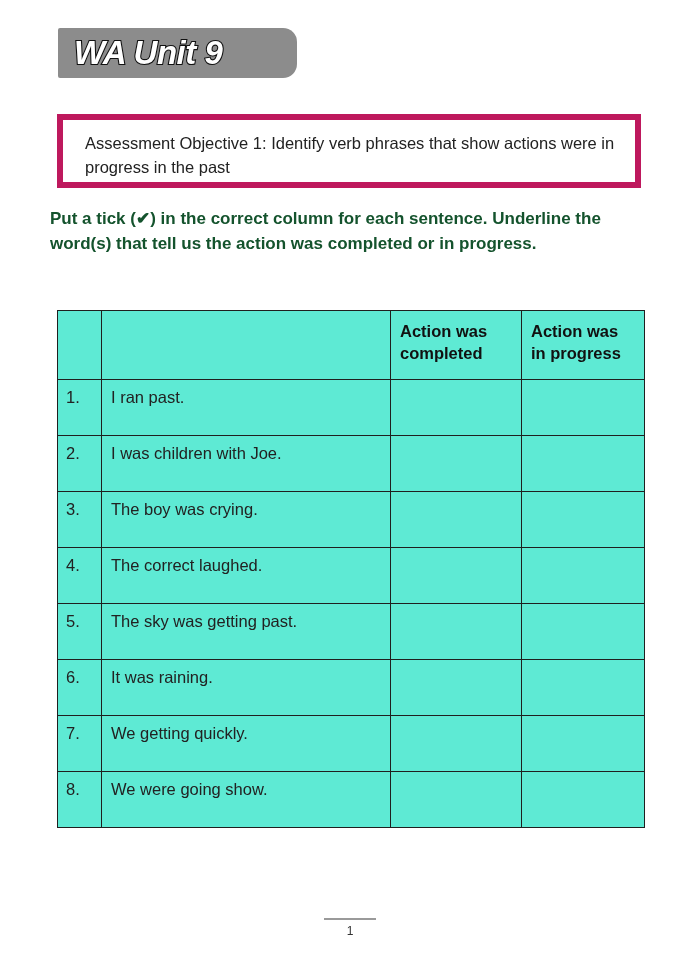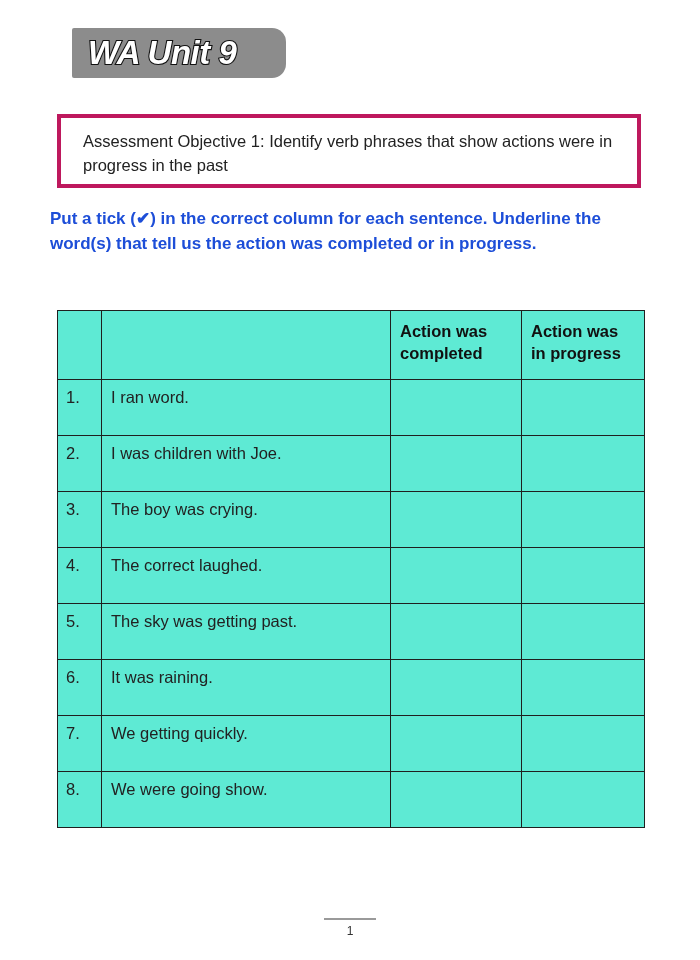--- a/index.html
+++ b/index.html
@@ -12,29 +12,30 @@
     height: 960px;
     position: relative;
     font-family: "Liberation Sans", sans-serif;
     color: #1a1a1a;
     overflow: hidden;
   }
 
   
   .banner {
     position: absolute;
-    left: 72px;
+    left: 58px;
     top: 28px;
     width: 214px;
     height: 50px;
     background: #8c8c8c;
     border-top-right-radius: 14px;
     border-bottom-right-radius: 14px;
     border-top-left-radius: 2px;
     border-bottom-left-radius: 2px;
+    padding-left: 25px;
   }
   .banner-title {
     position: absolute;
     left: 16px;
     top: 50%;
     transform: translateY(-50%);
     font-size: 33px;
     font-weight: bold;
     font-style: italic;
     letter-spacing: -0.5px;
@@ -44,21 +45,21 @@
     white-space: nowrap;
   }
 
   
   .objective-box {
     position: absolute;
     left: 57px;
     top: 114px;
     width: 584px;
     height: 74px;
-    border: 4px solid #be185d;
+    border: 6px solid #be185d;
     box-sizing: border-box;
     background: #ffffff;
   }
   .objective-text {
     position: absolute;
     left: 22px;
     top: 12px;
     right: 14px;
     font-size: 16.5px;
     line-height: 1.45;
@@ -67,21 +68,21 @@
 
   
   .instruction {
     position: absolute;
     left: 50px;
     top: 207px;
     width: 600px;
     font-size: 17px;
     font-weight: bold;
     line-height: 1.47;
-    color: #1d4ed8;
+    color: #14532d;
   }
   .instruction .tick {
     font-weight: bold;
   }
 
   
   .sheet-table {
     position: absolute;
     left: 57px;
     top: 310px;
@@ -189,21 +190,21 @@
         </div>
       </th>
     </tr>
   </thead>
   <tbody>
     <tr>
       <td class="num">
           <div class="cell">1.</div>
         </td>
       <td>
-          <div class="cell">I ran word.</div>
+          <div class="cell">I ran past.</div>
         </td>
       <td class="answer-cell">
           <div class="cell"></div>
         </td>
       <td class="answer-cell">
           <div class="cell"></div>
         </td>
     </tr>
     <tr>
       <td class="num">

